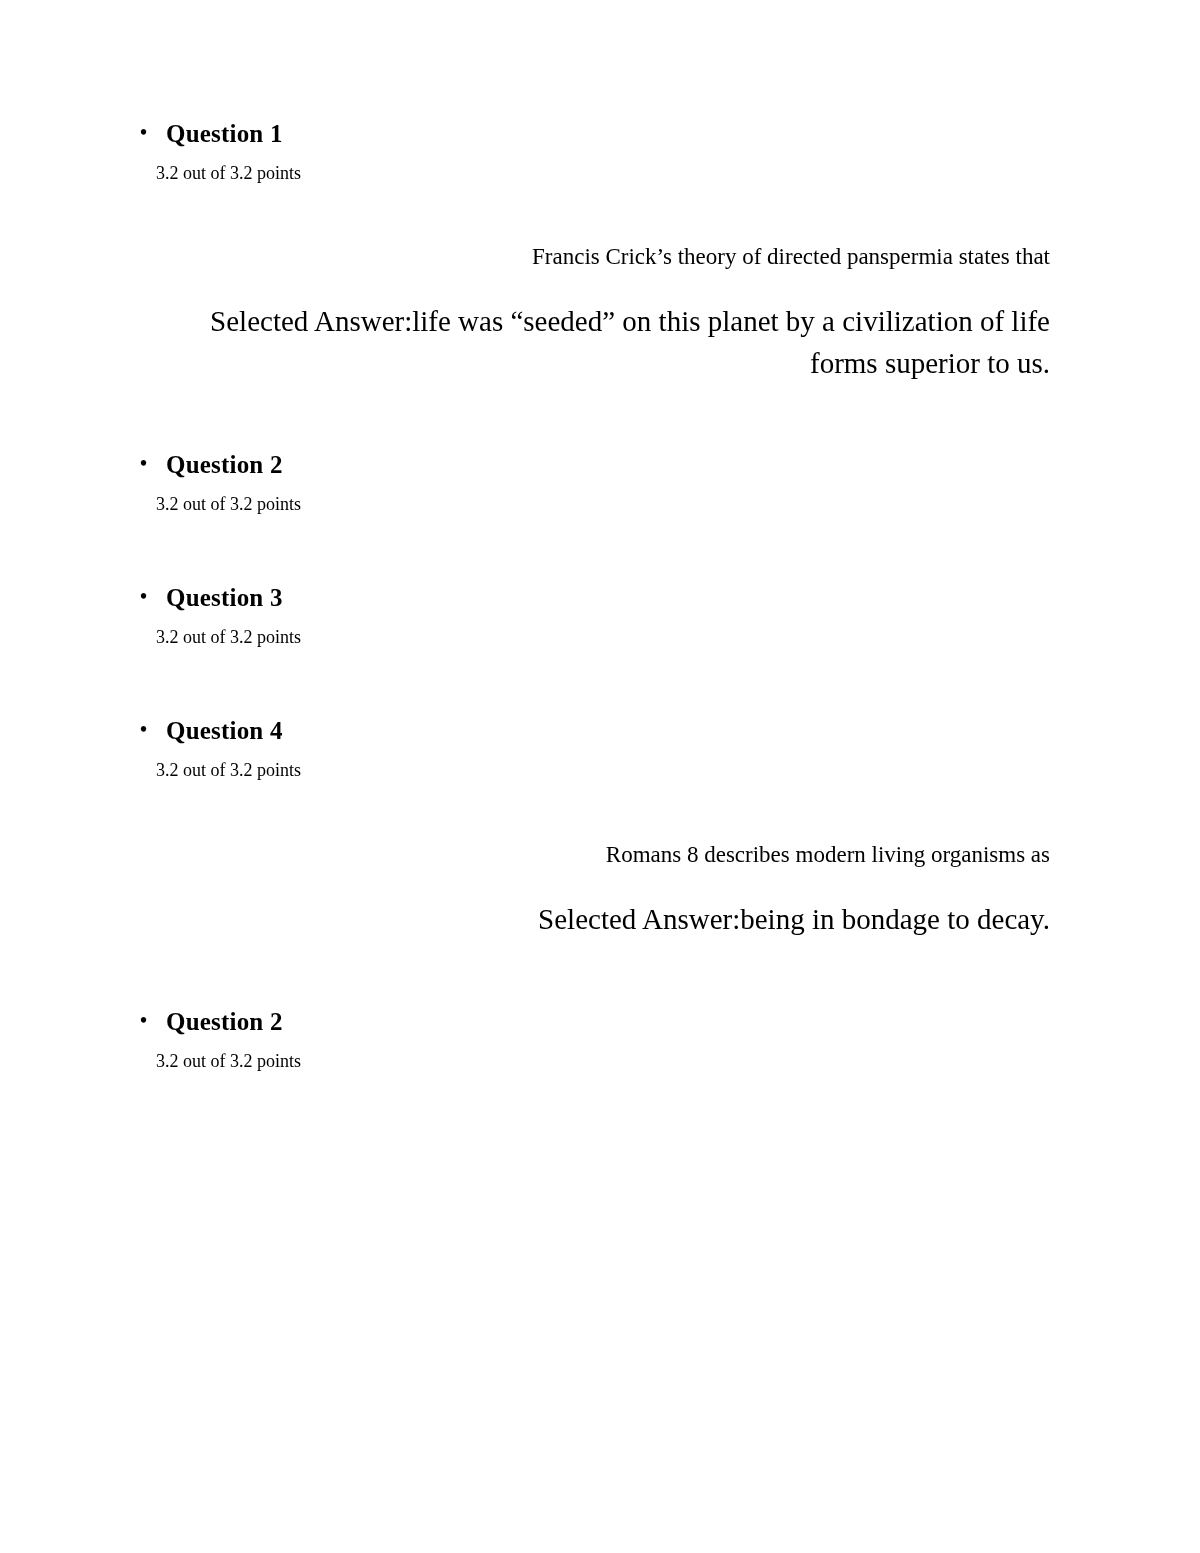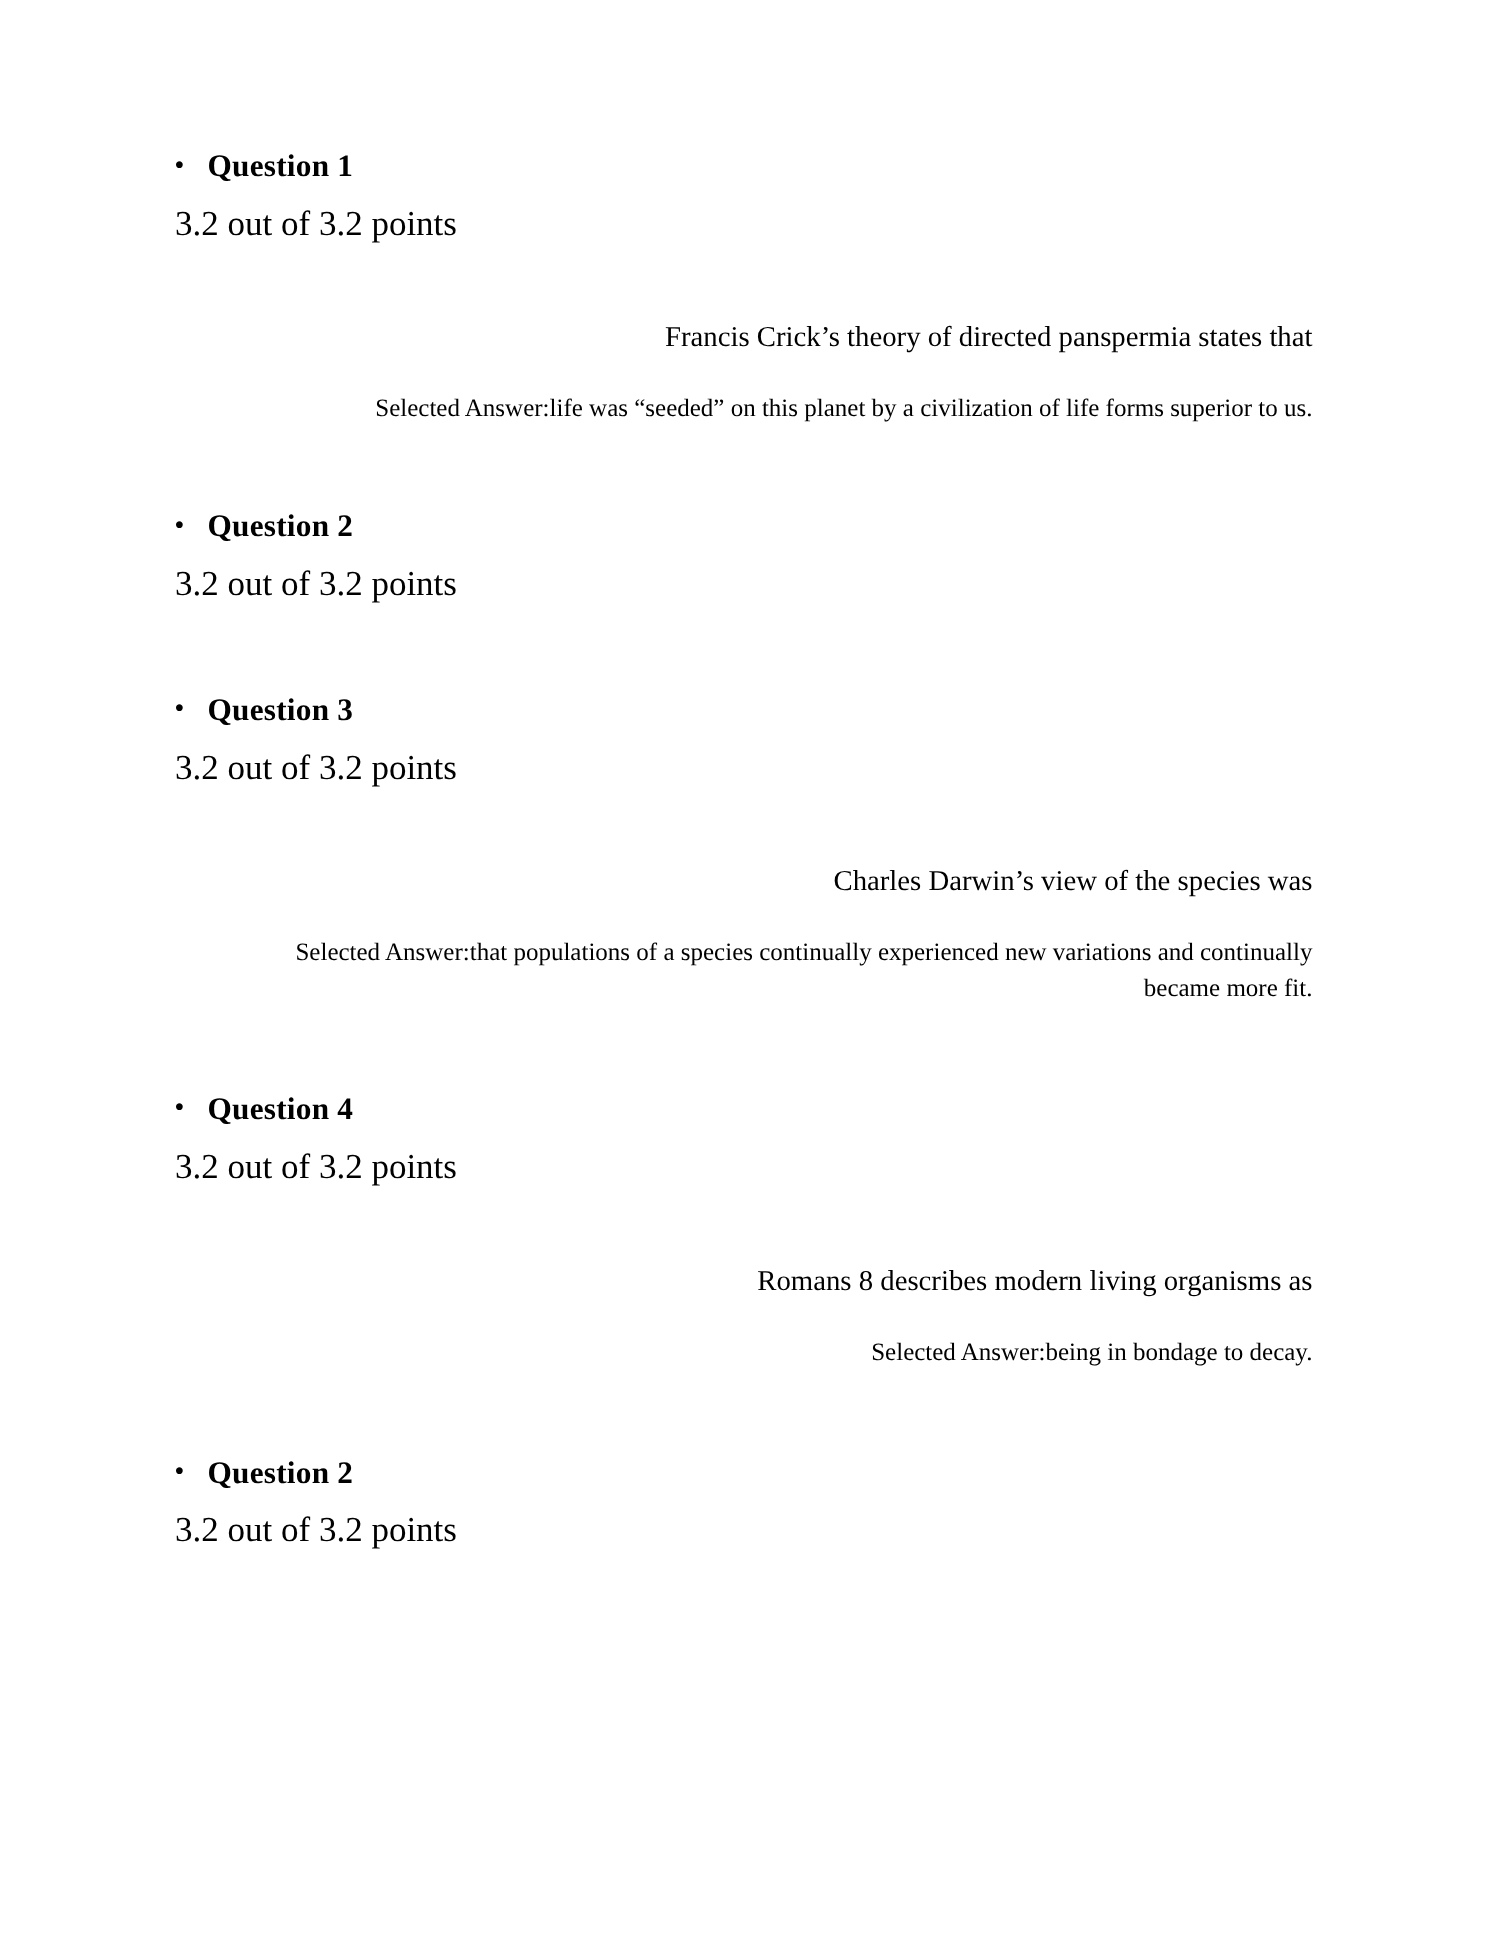--- a/index.html
+++ b/index.html
@@ -38,35 +38,35 @@
     font-size: 20px;
     line-height: 1;
     font-weight: bold;
     position: relative;
     top: -3px;
   }
   .q-title {
     display: inline-block;
   }
   .points {
-    font-size: 28px;
-    margin: 14px 0 0 0;
+    font-size: 18px;
+    margin: 14px 0 0 16px;
     line-height: 1.3;
   }
   .q-body {
     margin: 56px 0 0 26px;
     text-align: right;
   }
   .q-text {
     font-size: 23px;
     line-height: 1.35;
     margin: 0 0 28px 0;
   }
   .answer-row {
-    font-size: 20px;
+    font-size: 29px;
     line-height: 1.45;
     margin: 0;
     text-indent: 0;
   }
   .answer-label {
     display: inline-block;
     width: 208px;
   }
   .spacer-1 { height: 60px; }
   .spacer-2 { height: 62px; }
@@ -103,26 +103,20 @@
   </div>
 
   <div class="spacer-2"></div>
 
   <div class="question-block">
     <div class="q-heading">
       <span class="bullet">•</span>
       <span class="q-title">Question 3</span>
     </div>
     <div class="points">3.2 out of 3.2 points</div>
-    <div class="q-body">
-      <div class="q-text">Charles Darwin’s view of the species was</div>
-      <div class="answer-row">
-        <span class="answer-label">Selected Answer:</span><span>that populations of a species continually experienced new variations and continually became more fit.</span>
-      </div>
-    </div>
   </div>
 
   <div class="spacer-3"></div>
 
   <div class="question-block">
     <div class="q-heading">
       <span class="bullet">•</span>
       <span class="q-title">Question 4</span>
     </div>
     <div class="points">3.2 out of 3.2 points</div>

